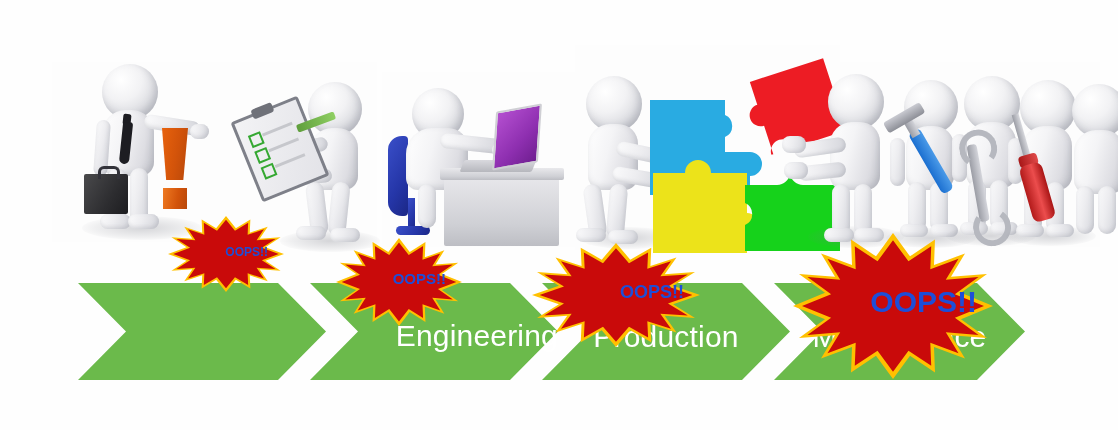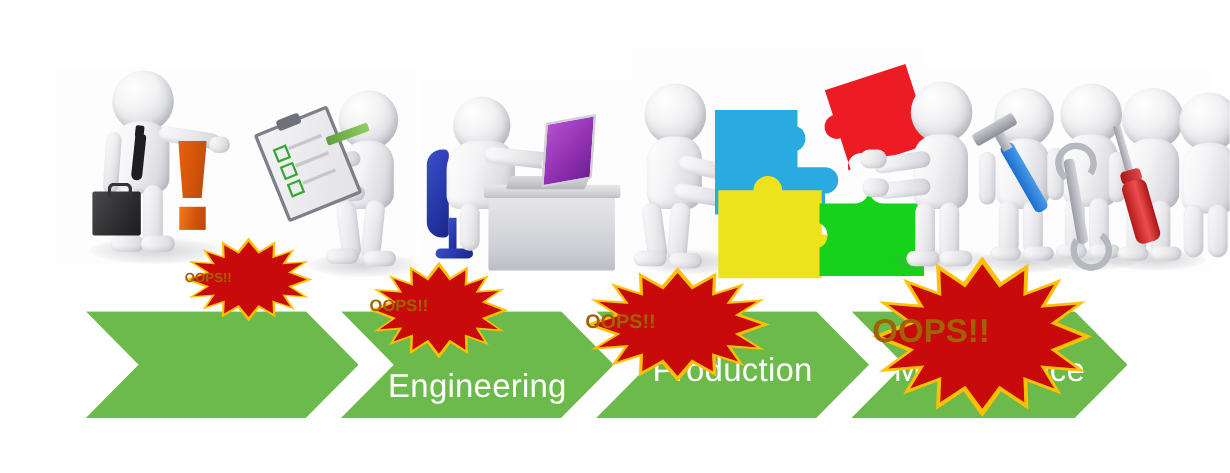--- a/index.html
+++ b/index.html
@@ -75,21 +75,21 @@
     clip-path:polygon(
       50% 0%, 58.5% 16%, 71% 4.5%, 70.5% 22%, 86% 14%, 79% 30%, 97% 28%,
       84% 41%, 100% 50%, 84% 59%, 97% 72%, 79% 70%, 86% 86%, 70.5% 78%,
       71% 95.5%, 58.5% 84%, 50% 100%, 41.5% 84%, 29% 95.5%, 29.5% 78%,
       14% 86%, 21% 70%, 3% 72%, 16% 59%, 0% 50%, 16% 41%, 3% 28%,
       21% 30%, 14% 14%, 29.5% 22%, 29% 4.5%, 41.5% 16%
     );
   }
   .burst .btxt{
     position:absolute;left:0;right:16px;
-    text-align:left;color:#a16207;font-weight:bold;
+    text-align:right;color:#1d4ed8;font-weight:bold;
     font-family:"Liberation Sans", sans-serif;
     white-space:nowrap;
   }
 
   
   .puz{position:absolute;}
 
   
   .exclaim-bar{
     position:absolute;
@@ -305,21 +305,21 @@
   <div class="fig" style="left:1062px;top:80px;width:70px;height:168px;">
     <div class="head" style="left:10px;top:4px;width:54px;height:54px;"></div>
     <div class="body" style="left:12px;top:50px;width:50px;height:64px;border-radius:22px 20px 14px 14px;"></div>
     <div class="limb" style="left:14px;top:106px;width:18px;height:48px;border-radius:9px;"></div>
     <div class="limb" style="left:36px;top:106px;width:18px;height:48px;border-radius:9px;"></div>
   </div>
 
   <div class="chev" style="left:78px;top:283px;width:248px;height:97px;"></div>
 
   <div class="chev" style="left:310px;top:283px;width:248px;height:97px;"></div>
-  <div class="chev-label" style="left:310px;top:335px;width:248px;text-align:center;">Engineering</div>
+  <div class="chev-label" style="left:310px;top:319px;width:248px;text-align:right;">Engineering</div>
 
   <div class="chev" style="left:542px;top:283px;width:248px;height:97px;"></div>
   <div class="chev-label" style="left:542px;top:320px;width:248px;text-align:center;">Production</div>
 
   <div class="chev" style="left:774px;top:283px;width:251px;height:97px;"></div>
   <div class="chev-label" style="left:774px;top:320px;width:251px;text-align:center;">Maintenance</div>
 
   <div class="burst" style="left:168px;top:216px;width:116px;height:76px;">
     <div class="outer"></div>
     <div class="inner"></div>

